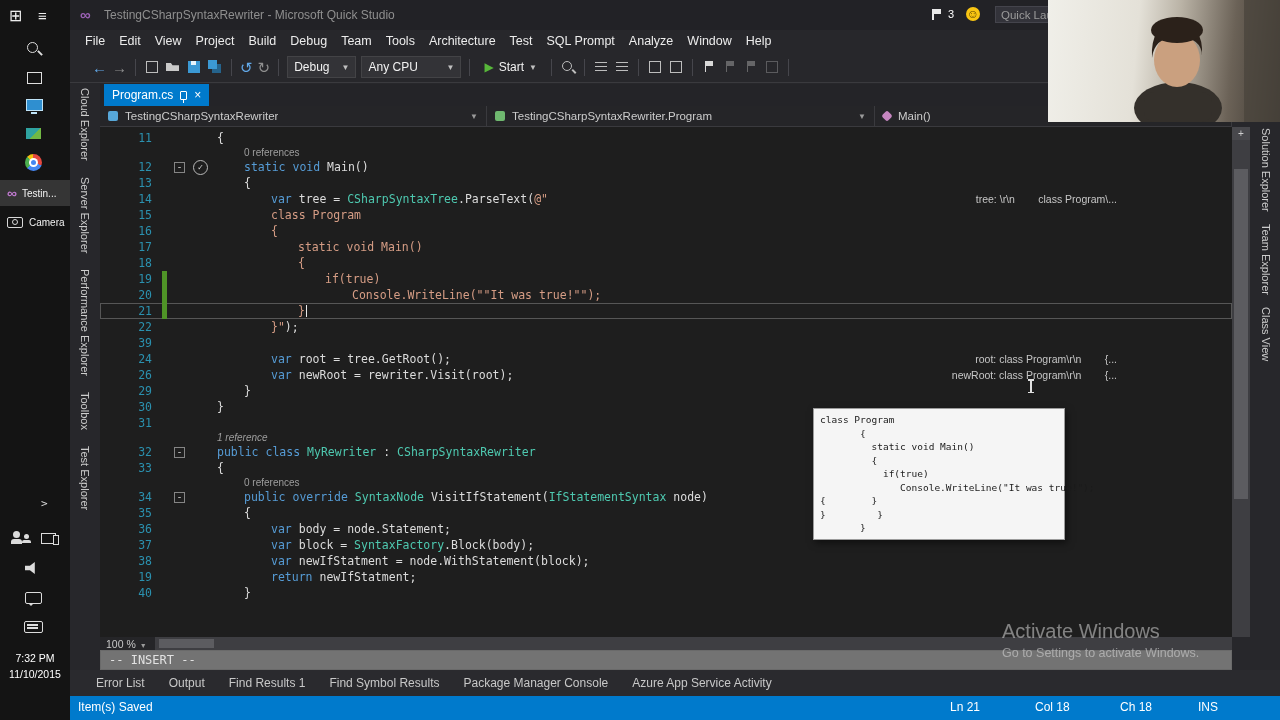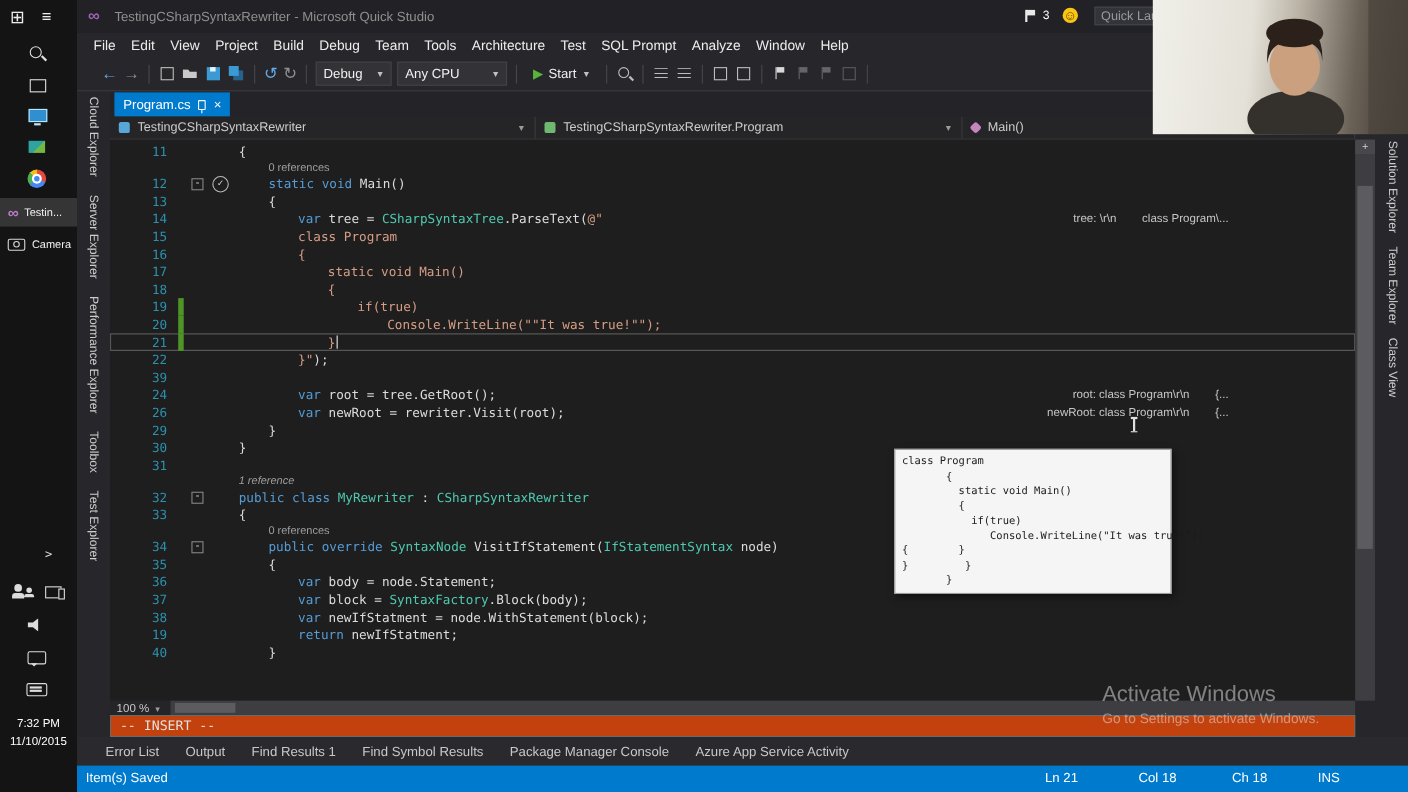--- a/index.html
+++ b/index.html
@@ -126,21 +126,21 @@
   .vscroll{position:absolute;left:1162px;top:127px;width:18px;height:510px;background:#3e3e42;}
   .vthumb{position:absolute;left:2px;top:42px;width:14px;height:330px;background:#5c5c60;}
   .vsplit{position:absolute;left:0;top:0;width:18px;height:13px;background:#48484c;color:#cfcfcf;font-size:10px;line-height:13px;text-align:center;}
   .hscrollrow{position:absolute;left:30px;top:637px;width:1132px;height:13px;background:#252528;display:flex;align-items:center;}
   .zoom{color:#c8c8c8;font-size:10.5px;padding-left:6px;white-space:nowrap;}
   .zoom .caret{font-size:7px;color:#9a9a9a;margin-left:4px;}
   .htrack{flex:1;height:13px;background:#3e3e42;margin-left:8px;position:relative;}
   .hthumb{position:absolute;left:4px;top:2px;width:55px;height:9px;background:#5c5c60;}
 
   
-  .vimbar{position:absolute;left:30px;top:650px;width:1132px;height:20px;background:#c2410c;border:1px solid #6a6a6a;
+  .vimbar{position:absolute;left:30px;top:650px;width:1132px;height:20px;background:#737373;border:1px solid #6a6a6a;
           box-sizing:border-box;color:#e2e2e2;font-family:"DejaVu Sans Mono",monospace;font-size:12px;line-height:18px;padding-left:8px;}
   .paneltabs{position:absolute;left:0;top:670px;width:1210px;height:26px;background:#2a2a2e;display:flex;align-items:center;gap:24px;padding-left:26px;box-sizing:border-box;}
   .panel-tab{color:#c8c8c8;font-size:12px;white-space:nowrap;}
   .statusbar{position:absolute;left:0;top:696px;width:1210px;height:24px;background:#007acc;color:#fff;font-size:12px;}
   .sb-msg{position:absolute;left:8px;top:4px;}
   .sb-ln{position:absolute;left:880px;top:4px;}
   .sb-col{position:absolute;left:965px;top:4px;}
   .sb-ch{position:absolute;left:1050px;top:4px;}
   .sb-ins{position:absolute;left:1128px;top:4px;}
 

